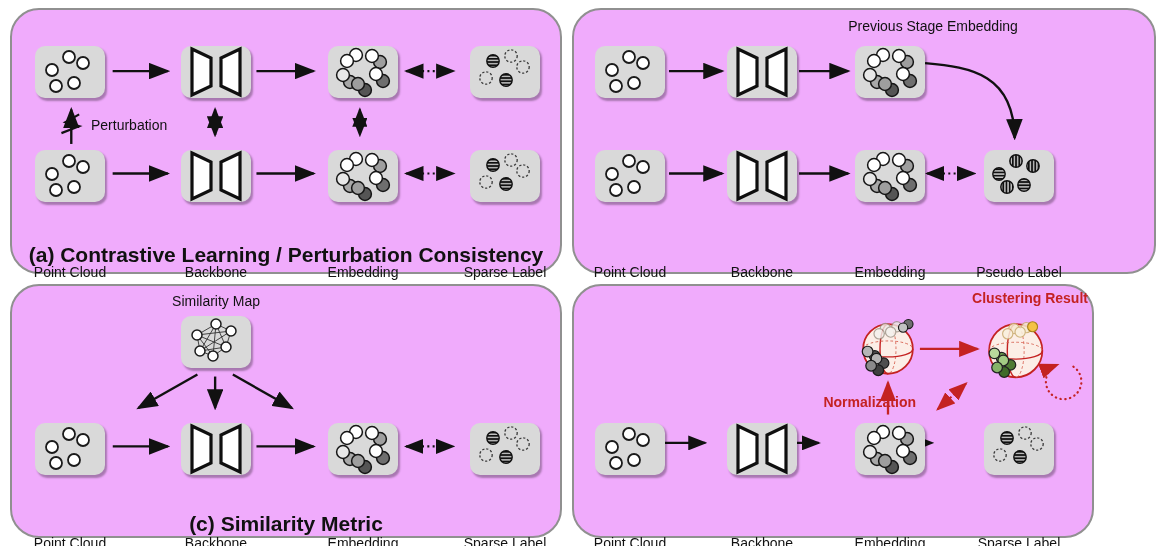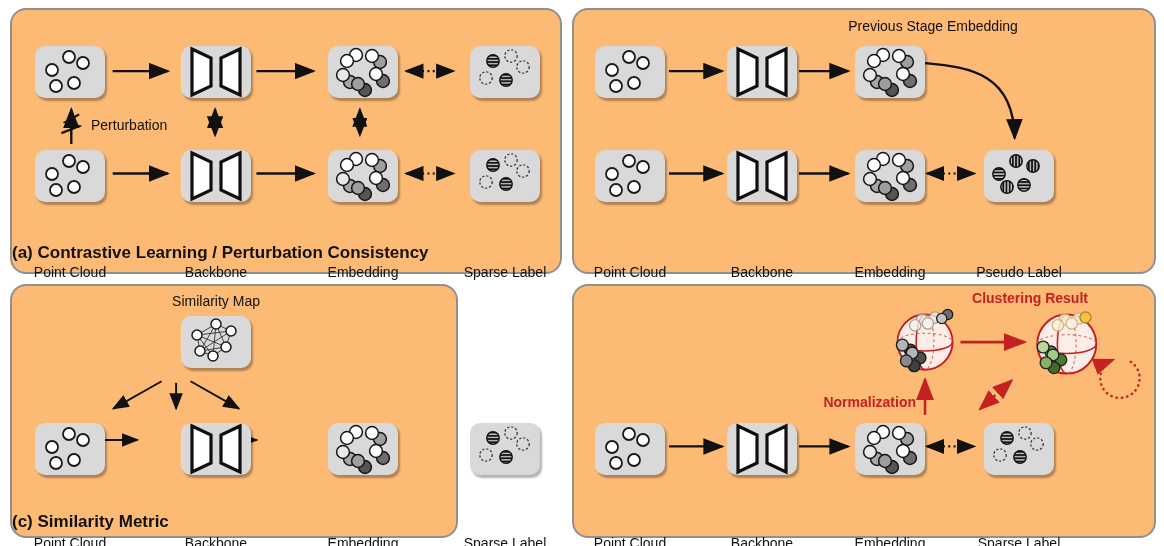--- a/index.html
+++ b/index.html
@@ -1,23 +1,23 @@
 <!DOCTYPE html>
 <html><head>
 <meta charset="utf-8">
 <style>
   html,body{margin:0;padding:0;background:#fff;}
   body{width:1164px;height:546px;position:relative;font-family:"Liberation Sans",sans-serif;color:#111;}
-  .panel{position:absolute;background:#fdba74;border:2.2px solid #909090;border-radius:16px;box-sizing:border-box;}
+  .panel{position:absolute;background:#f0abfc;border:2.2px solid #909090;border-radius:29px;box-sizing:border-box;}
   .overlay{position:absolute;left:0;top:0;width:100%;height:100%;}
   .module{position:absolute;width:70px;height:52px;border-radius:10px;background:#d9d9d9;
           box-shadow:2px 2.5px 2px rgba(0,0,0,.30);}
   .module svg{position:absolute;left:0;top:0;width:100%;height:100%;}
   .mlabel{position:absolute;transform:translateX(-50%);font-size:14px;white-space:nowrap;color:#111;margin-top:48px;}
-  .caption{position:absolute;left:0;width:100%;text-align:left;font-size:17px;font-weight:bold;white-space:nowrap;}
+  .caption{position:absolute;left:0;width:100%;text-align:center;font-size:21px;font-weight:bold;white-space:nowrap;}
   .ann{position:absolute;font-size:14px;white-space:nowrap;}
   .ann.red{font-weight:600;}
   .center{transform:translateX(-50%);}
 </style>
 </head>
 <body>
 
 <svg width="0" height="0" style="position:absolute" aria-hidden="true">
 <defs>
   <marker id="mB" markerWidth="9" markerHeight="7" refX="8" refY="3.5" orient="auto-start-reverse">
@@ -220,21 +220,21 @@
     </div>
 
   <div class="ann center" style="left:359px;top:8px;">Previous Stage Embedding</div>
 
   <div class="mlabel" style="left:56px;top:206px;">Point Cloud</div>
   <div class="mlabel" style="left:188px;top:206px;">Backbone</div>
   <div class="mlabel" style="left:316px;top:206px;">Embedding</div>
   <div class="mlabel" style="left:445px;top:206px;">Pseudo Label</div>
 </section>
 
-<section class="panel" style="left:10px;top:284px;width:448px;height:254px;">
+<section class="panel" style="left:10px;top:284px;width:552px;height:254px;">
   <svg class="overlay" viewBox="0 0 552 254">
     <g stroke="#111" stroke-width="2.4" fill="none">
       <path d="M186,90 L126,124" marker-end="url(#mB)"></path>
       <path d="M204,92 V124" marker-end="url(#mB)"></path>
       <path d="M222,90 L282,124" marker-end="url(#mB)"></path>
       <path d="M100,163 H156" marker-end="url(#mB)"></path>
       <path d="M246,163 H304" marker-end="url(#mB)"></path>
     </g>
     <g stroke="#111" stroke-width="2.2" fill="none" stroke-dasharray="2 3.4">
       <path d="M398,163 H446" marker-start="url(#mB)" marker-end="url(#mB)"></path>
@@ -270,21 +270,21 @@
 
   <div class="ann center" style="left:204px;top:7px;">Similarity Map</div>
 
   <div class="mlabel" style="left:58px;top:201px;">Point Cloud</div>
   <div class="mlabel" style="left:204px;top:201px;">Backbone</div>
   <div class="mlabel" style="left:351px;top:201px;">Embedding</div>
   <div class="mlabel" style="left:493px;top:201px;">Sparse Label</div>
   <div class="caption" style="top:226px;">(c) Similarity Metric</div>
 </section>
 
-<section class="panel" style="left:572px;top:284px;width:584px;height:254px;">
+<section class="panel" style="left:572px;top:284px;width:522px;height:254px;">
   <svg class="overlay" viewBox="0 0 584 254">
 
     <g stroke="#111" stroke-width="2.4" fill="none">
       <path d="M94,163 H148" marker-end="url(#mB)"></path>
       <path d="M226,163 H276" marker-end="url(#mB)"></path>
     </g>
     <g stroke="#111" stroke-width="2.2" fill="none" stroke-dasharray="2 3.4">
       <path d="M356,163 H404" marker-start="url(#mB)" marker-end="url(#mB)"></path>
     </g>
 

